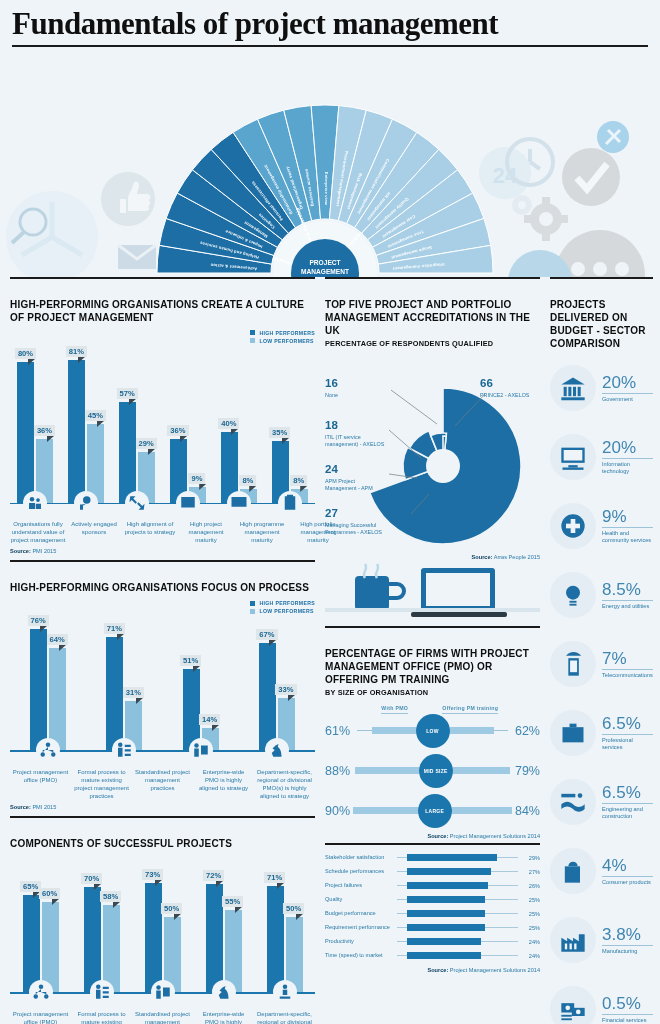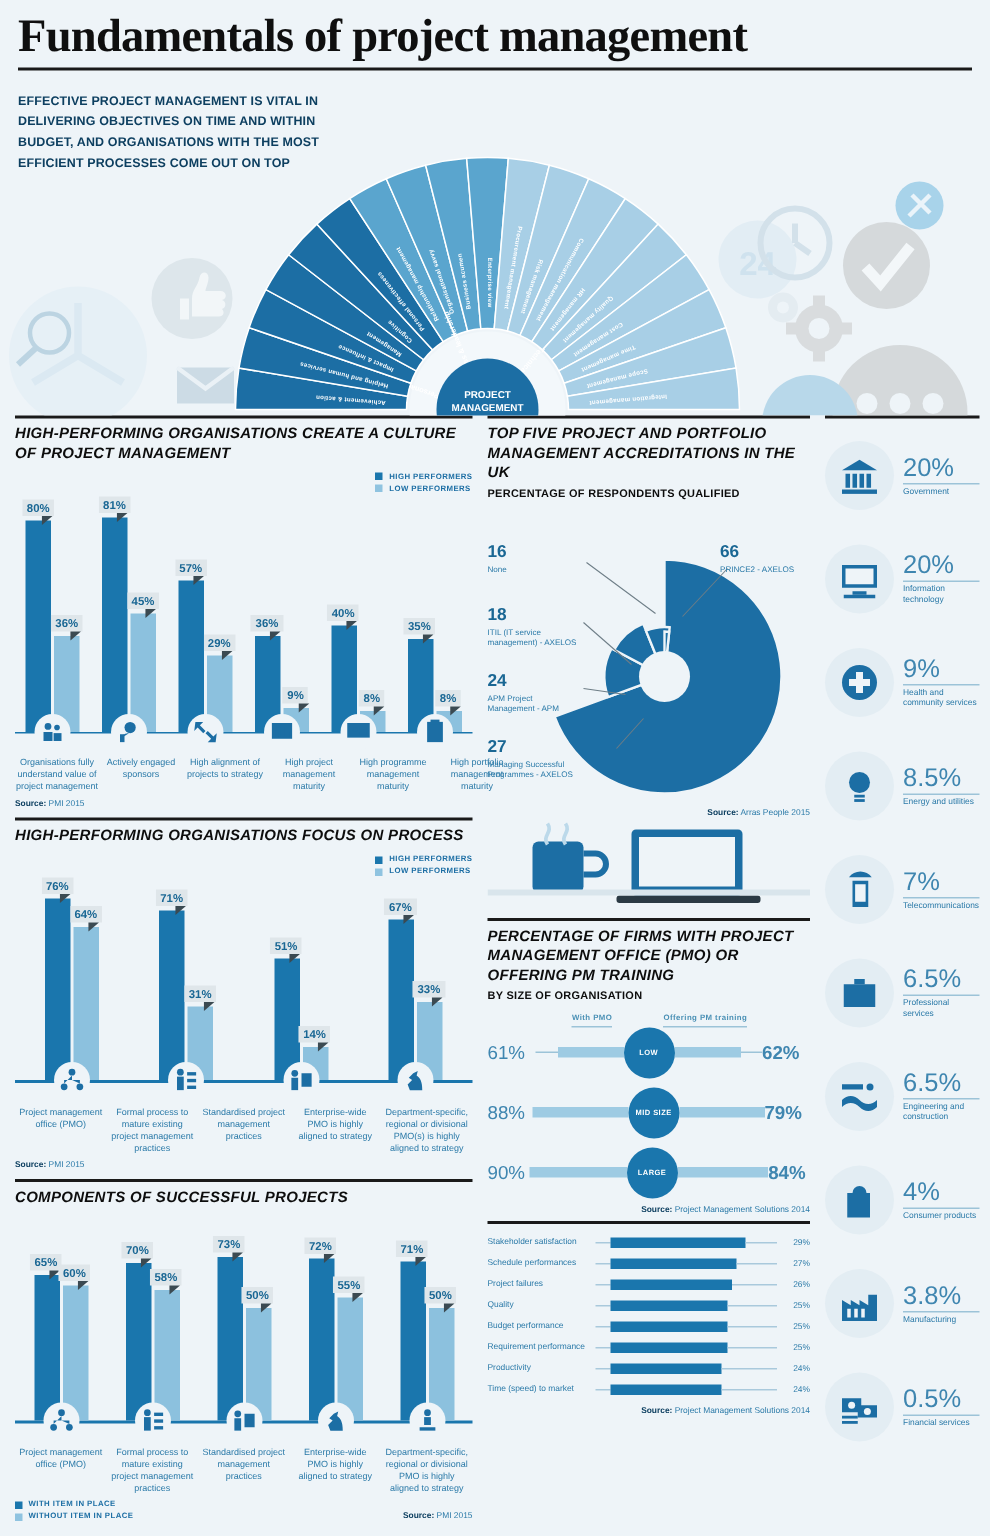--- a/index.html
+++ b/index.html
@@ -35,22 +35,21 @@
 
   
   .cols { display: flex; padding: 0 10px; gap: 10px; }
   .col-left { width: 305px; }
   .col-mid { width: 215px; }
   .col-right { width: 118px; }
 
   .sec-head {
     font-size: 10px; font-weight: bold; color: #0d0d0d;
     letter-spacing: .2px; line-height: 1.3; text-transform: uppercase;
-    padding-top: 4px;
-    font-style: italic;
+    padding-top: 19px;
   }
   .sec-sub { font-size: 7.3px; font-weight: bold; color:#0d0d0d; letter-spacing:.2px; padding-top:2px;}
 
   .legend { display: flex; flex-direction: column; gap: 2px; align-items: flex-start;}
   .legend-item { display: flex; align-items: center; gap: 4px; font-size: 5.2px; font-weight: bold; color:#1c6ea4; letter-spacing:.3px;}
   .sw { width: 5px; height: 5px; display:inline-block;}
   .sw-dark { background: #1a76ad; }
   .sw-light { background: #8fc3e0; }
 
   
@@ -81,21 +80,21 @@
   .src b { color: #0d3f60; }
 
   
   .donut-wrap { position: relative; height: 200px; margin-top: 6px;}
   .cal-lab { position:absolute; font-size: 5.4px; line-height:1.35; color:#2b7aa8; }
   .cal-pct { font-size: 11.5px; font-weight: bold; color:#1a6794; display:block; margin-bottom:1px;}
 
   
   .pmo-row { display:flex; align-items:center; height: 40px; }
   .pmo-pct { font-size: 12.5px; color:#3f86b0; width:32px; }
-  .pmo-pct.r { text-align: left; font-weight: bold; }
+  .pmo-pct.r { text-align: right; }
   .pmo-track { flex:1; position:relative; display:flex; align-items:center;}
   .tr-line { height:1px; background:#9cc3d8; flex:1;}
   .tr-bar { height:7px; background:#9ecbe3;}
   .pmo-node{
     width:34px;height:34px;border-radius:50%;background:#1a76ad;color:#fff;
     display:flex;align-items:center;justify-content:center;
     font-size:5px;font-weight:bold;letter-spacing:.3px; z-index:2; flex:0 0 auto;
   }
   .pmo-head { display:flex; font-size:5.2px; color:#4a90b5; font-weight:bold; letter-spacing:.3px;}
   .pmo-head span { border-bottom:1px solid #9cc3d8; padding-bottom:2px;}
@@ -124,21 +123,20 @@
 </style>
 </head>
 <body>
 
 <div class="title-bar">
   <div class="main-title">Fundamentals of project management</div>
 </div>
 <div style="margin:0 12px;" class="rule-black"></div>
 
 <div class="hero">
-  <div class="intro">EFFECTIVE PROJECT MANAGEMENT IS VITAL IN DELIVERING OBJECTIVES ON TIME AND WITHIN BUDGET, AND ORGANISATIONS WITH THE MOST EFFICIENT PROCESSES COME OUT ON TOP</div>
 
   <svg class="deco" style="left:0;top:0;" width="660" height="230">
     <circle cx="52" cy="190" r="46" fill="#e6f0f6"></circle>
     <path d="M52 190 L52 155 M52 190 L22 208 M52 190 L82 208" stroke="#dbe9f2" stroke-width="5" fill="none"></path>
     <circle cx="33" cy="175" r="13" fill="none" stroke="#bcd4e2" stroke-width="3"></circle>
     <line x1="24" y1="185" x2="12" y2="196" stroke="#bcd4e2" stroke-width="4"></line>
     <circle cx="128" cy="152" r="27" fill="#dde6eb"></circle>
     <path d="M120 166 l0 -14 6 0 0 14z M128 152 c0 -6 4 -8 5 -14 1 -5 6 -4 6 0 0 4 -2 7 -2 9 l10 0 c4 0 5 5 1 6 3 1 3 5 0 6 2 2 1 5 -2 5 l-18 0z" fill="#f2f6f8"></path>
     <g>
         <rect x="118" y="198" width="38" height="24" fill="#ccdbe5"></rect>
@@ -923,20 +921,21 @@
       <div style="flex:1;height:1px;background:#a9c9dc"></div>
           </div>
       <div class="hval">24%</div>
         </div>
       </div>
     <div class="src" style="text-align:right;"><b>Source:</b> <span>Project Management Solutions 2014</span></div>
   </div>
 
   <div class="col-right">
     <div class="rule-black"></div>
+    <div class="sec-head">PROJECTS DELIVERED ON BUDGET - SECTOR COMPARISON</div>
     <div id="sector-rows" style="margin-top:4px;">
         <div class="sector">
           <div class="sector-ico">
             <svg width="28" height="28" viewBox="0 0 24 24">
               <g fill="#1c6ea4">
                 <path d="M2 9 12 3 22 9 Z"></path>
                 <rect x="4" y="11" width="2.6" height="8"></rect>
                 <rect x="8" y="11" width="2.6" height="8"></rect>
                 <rect x="12" y="11" width="2.6" height="8"></rect>
                 <rect x="16" y="11" width="2.6" height="8"></rect>

